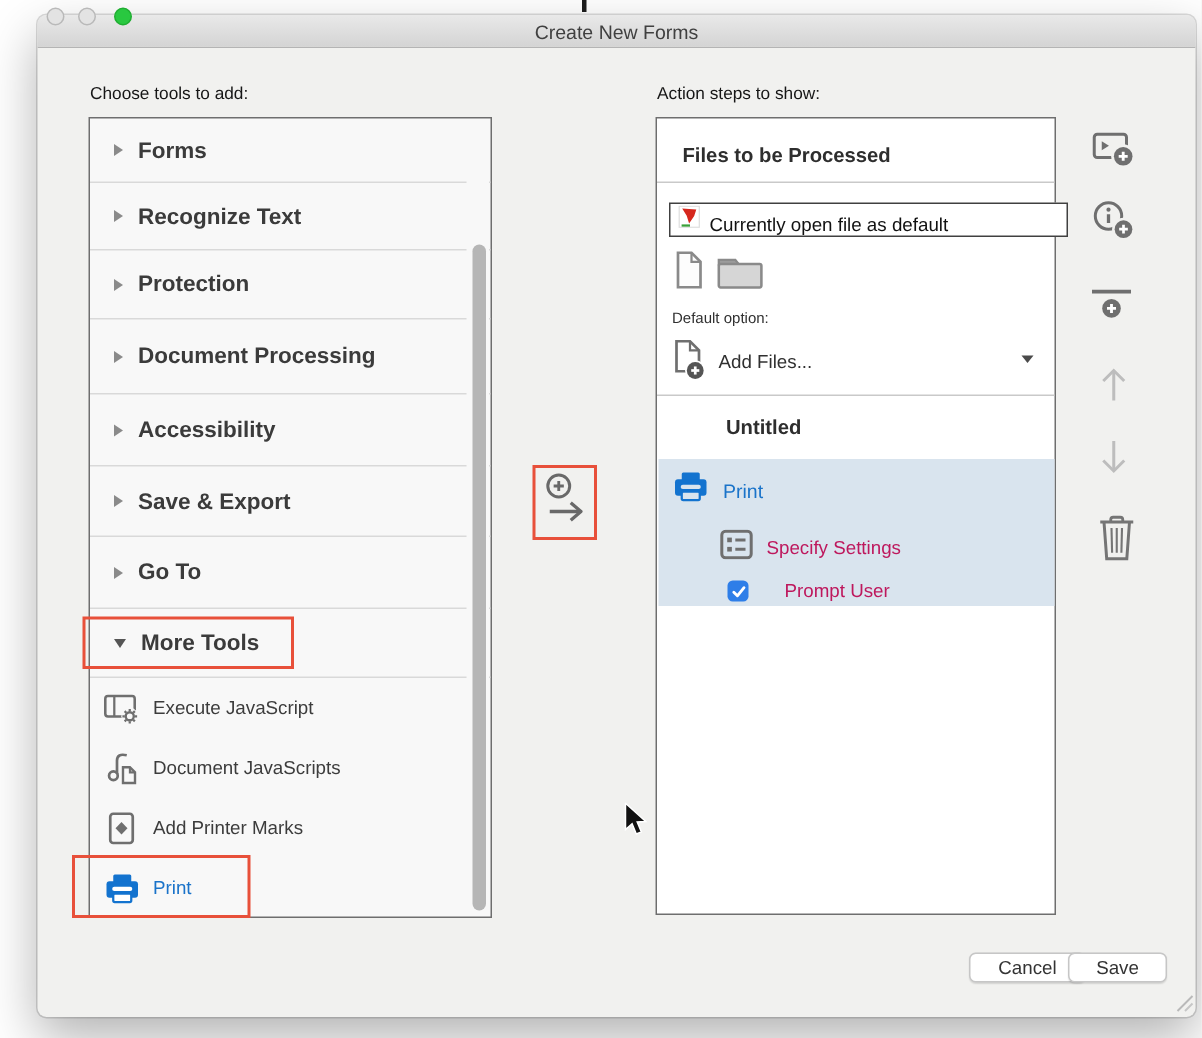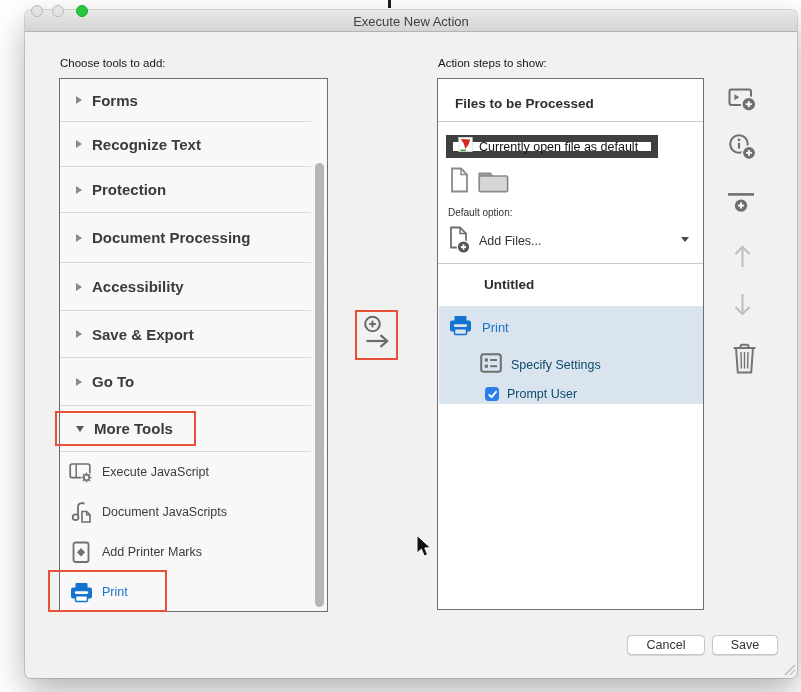--- a/index.html
+++ b/index.html
@@ -32,45 +32,45 @@
   .tool-icon { width:26px; display:flex; justify-content:center; }
   .tool-label { font-size:12.5px; color:#3c3c3c; margin-left:8px; }
   .tool-row.blue .tool-label { color:#1a73c9; }
   .scroll-lane { position:absolute; top:1px; right:1px; width:15px; height:530px; background:#f8f8f8; }
   .scroll-thumb { position:absolute; top:84px; right:3px; width:9px; height:444px; background:#b6b6b6; border-radius:5px; }
 
   
   .stepbox { left:437px; top:78px; width:267px; height:532px; background:#ffffff; border:1.5px solid #6e6e6e; }
   .divider { position:absolute; left:0; width:100%; height:1px; background:#c9c9c9; }
   .sec-header { font-weight:bold; font-size:13.5px; color:#2e2e2e; }
-  .file-field { position:absolute; left:8px; top:56px; width:212px; height:23px; background:#fff;
-                border:7px solid #404040; display:flex; align-items:center; padding-left:5px; }
+  .file-field { position:absolute; left:8px; top:56px; width:266px; height:23px; background:#fff;
+                border:1px solid #404040; display:flex; align-items:flex-end; padding-left:5px; }
   .file-field-label { font-size:12.5px; color:#111; margin-left:6px; }
   .small-label { font-size:10px; color:#303030; }
   .caret-down { width:0; height:0; border-top:5px solid #4a4a4a; border-left:4px solid transparent; border-right:4px solid transparent; }
   .selection { position:absolute; left:1px; top:227px; width:264px; height:98px; background:#d9e4ee; }
   .step-label { font-size:13px; color:#1a73c9; }
-  .substep-label { font-size:12.5px; color:#0c4a6e; }
+  .substep-label { font-size:12.5px; color:#be185d; }
   .checkbox { width:14px; height:14px; background:#2e7ee8; border-radius:3.5px; display:flex; align-items:center; justify-content:center; }
 
   
   .anno { position:absolute; border:2px solid #e8503a; background:transparent; }
   .btn { position:absolute; height:20px; background:#ffffff; border:1px solid #c6c6c6; border-radius:4.5px;
          font-size:12.5px; color:#333; display:flex; align-items:center; justify-content:center;
          box-shadow:0 .5px 1px rgba(0,0,0,.12); font-family:inherit; }
 </style>
 </head>
 <body>
 
 <div class="abs titlebar"></div>
 <div class="abs window" style="z-index:-1"></div>
 <span class="abs light dim" style="left:31px"></span>
 <span class="abs light dim" style="left:52px"></span>
 <span class="abs light green" style="left:76px"></span>
-<div class="abs title">Execute New Action</div>
+<div class="abs title">Create New Forms</div>
 <div class="abs top-tick"></div>
 
 <div class="abs panel-label" style="left:60px; top:57px;">Choose tools to add:</div>
 
 <div class="abs listbox">
   <div class="cat-row" style="top:0; height:43px;">
     <span class="tri-r"></span>
     <span class="cat-label">Forms</span>
   </div>
   <div class="cat-row" style="top:43px; height:45px;">
@@ -250,21 +250,21 @@
     </span>
     <span class="substep-label" style="margin-left:9px;">Specify Settings</span>
   </div>
 
   <div class="abs" style="left:0; top:302px; width:100%; height:26px; display:flex; align-items:center;">
     <span class="checkbox" style="margin-left:47px;">
       <svg width="11" height="11" viewBox="0 0 11 11">
         <path d="M2.2,5.8 L4.6,8.2 L9,2.8" fill="none" stroke="#ffffff" stroke-width="1.9" stroke-linecap="round" stroke-linejoin="round"></path>
       </svg>
     </span>
-    <span class="substep-label" style="margin-left:8px;">Prompt User</span>
+    <span class="substep-label" style="margin-left:24px;">Prompt User</span>
   </div>
 </div>
 
 <span class="abs" style="left:728px; top:86px;">
   <svg width="31" height="28" viewBox="0 0 31 28">
     <rect x="1.5" y="3.5" width="21.5" height="15.5" rx="2" fill="none" stroke="#6f6f6f" stroke-width="2"></rect>
     <path d="M6.5,8.2 L11.3,11.2 L6.5,14.2 Z" fill="#6f6f6f"></path>
     <circle cx="20.8" cy="18.2" r="8" fill="#f1f1ef"></circle>
     <circle cx="20.8" cy="18.2" r="6.2" fill="#6f6f6f"></circle>
     <line x1="20.8" y1="15.2" x2="20.8" y2="21.2" stroke="#fff" stroke-width="1.9"></line>
@@ -310,21 +310,21 @@
     <line x1="10" y1="10" x2="10.4" y2="26.5" stroke="#757575" stroke-width="1.4"></line>
     <line x1="13.5" y1="10" x2="13.5" y2="26.5" stroke="#757575" stroke-width="1.4"></line>
     <line x1="17" y1="10" x2="16.6" y2="26.5" stroke="#757575" stroke-width="1.4"></line>
   </svg>
 </span>
 
 <div class="anno" style="left:55px; top:411px; width:141px; height:35px;"></div>
 <div class="anno" style="left:48px; top:570px; width:119px; height:42px;"></div>
 <div class="anno" style="left:355px; top:310px; width:43px; height:50px;"></div>
 
-<button class="btn" style="left:627px; top:635px; width:78px;">Cancel</button>
+<button class="btn" style="left:646px; top:635px; width:78px;">Cancel</button>
 <button class="btn" style="left:712px; top:635px; width:66px;">Save</button>
 
 <span class="abs" style="left:784px; top:662px;">
   <svg width="12" height="12" viewBox="0 0 12 12">
     <line x1="11" y1="1" x2="1" y2="11" stroke="#b9b9b9" stroke-width="1.3"></line>
     <line x1="11" y1="6" x2="6" y2="11" stroke="#c6c6c6" stroke-width="1.3"></line>
   </svg>
 </span>
 
 <span class="abs" style="left:416px; top:535px; z-index:50;">

